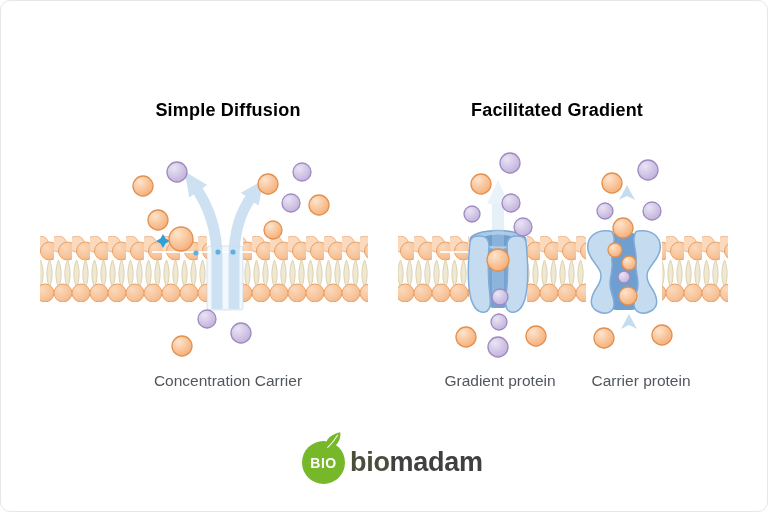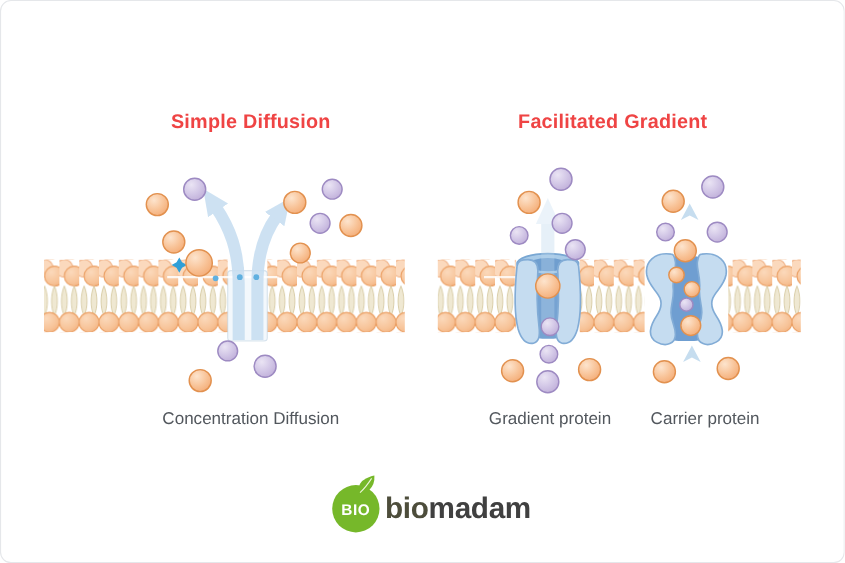--- a/index.html
+++ b/index.html
@@ -3,21 +3,21 @@
 <meta charset="utf-8">
 <style>
   html,body{margin:0;padding:0;background:#ffffff;}
   #stage{
     position:relative;width:768px;height:512px;background:#ffffff;
     font-family:"Liberation Sans", sans-serif;overflow:hidden;
   }
   .frame{position:absolute;inset:0;border:1px solid #e5e7ea;border-radius:10px;pointer-events:none;}
   .panel-title{
     position:absolute;top:100px;transform:translateX(-50%);
-    font-size:18px;font-weight:700;color:#ef4444;letter-spacing:.2px;white-space:nowrap;
+    font-size:18px;font-weight:700;color:#000000;letter-spacing:.2px;white-space:nowrap;
   }
   #title-left{left:228px;}
   #title-right{left:557px;}
   .diagram-label{
     position:absolute;top:372px;transform:translateX(-50%);
     font-size:15.5px;font-weight:400;color:#52575d;white-space:nowrap;
   }
   #label-concentration{left:228px;}
   #label-channel{left:500px;}
   #label-carrier{left:641px;text-align:center;}
@@ -154,21 +154,21 @@
         <circle cx="624" cy="277" r="6" fill="url(#gradPurple)" stroke="#9d8ac2" stroke-width="1.3"></circle>
         <circle cx="628" cy="296" r="9" fill="url(#gradOrange)" stroke="#e2914f" stroke-width="1.3"></circle>
         <circle cx="604" cy="338" r="10" fill="url(#gradOrange)" stroke="#e2914f" stroke-width="1.3"></circle>
         <circle cx="662" cy="335" r="10" fill="url(#gradOrange)" stroke="#e2914f" stroke-width="1.3"></circle>
       </g>
   </svg>
 
   <div id="title-left" class="panel-title">Simple Diffusion</div>
   <div id="title-right" class="panel-title">Facilitated Gradient</div>
 
-  <div id="label-concentration" class="diagram-label">Concentration Diffusion</div>
+  <div id="label-concentration" class="diagram-label">Concentration Carrier</div>
   <div id="label-channel" class="diagram-label">Gradient protein</div>
   <div id="label-carrier" class="diagram-label">Carrier protein</div>
 
   <div class="logo">
     <div class="logo-badge">
       <svg class="logo-leaf" width="20" height="16" viewBox="0 0 20 16">
         <path d="M2,14 Q2,4 11,2 Q17,0.8 19,1 Q18,9 11.5,13 Q6.5,15.5 2,14 Z" fill="#76b82a"></path>
         <path d="M3,13.5 Q9,10 16,3" stroke="#eaf5d8" stroke-width="1" fill="none"></path>
       </svg>
       <span class="logo-badge-text">BIO</span>

